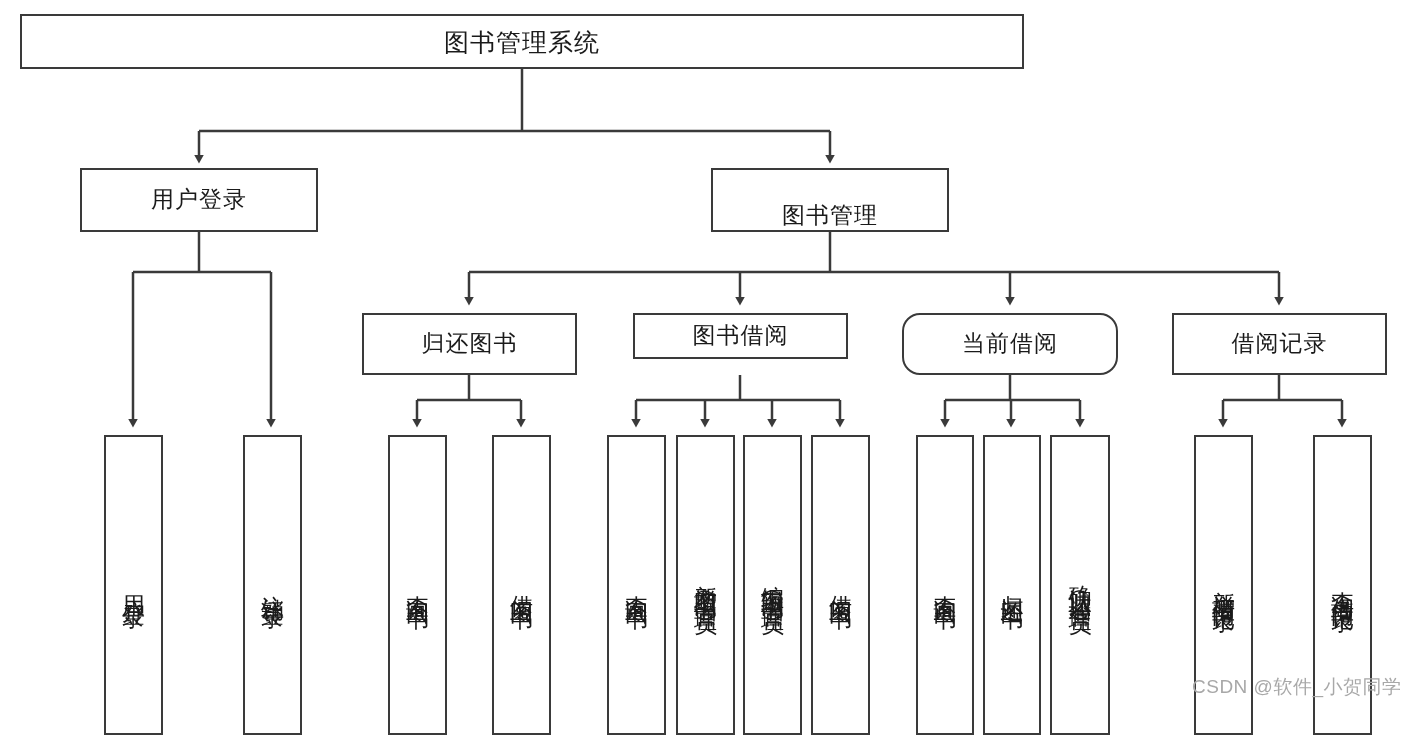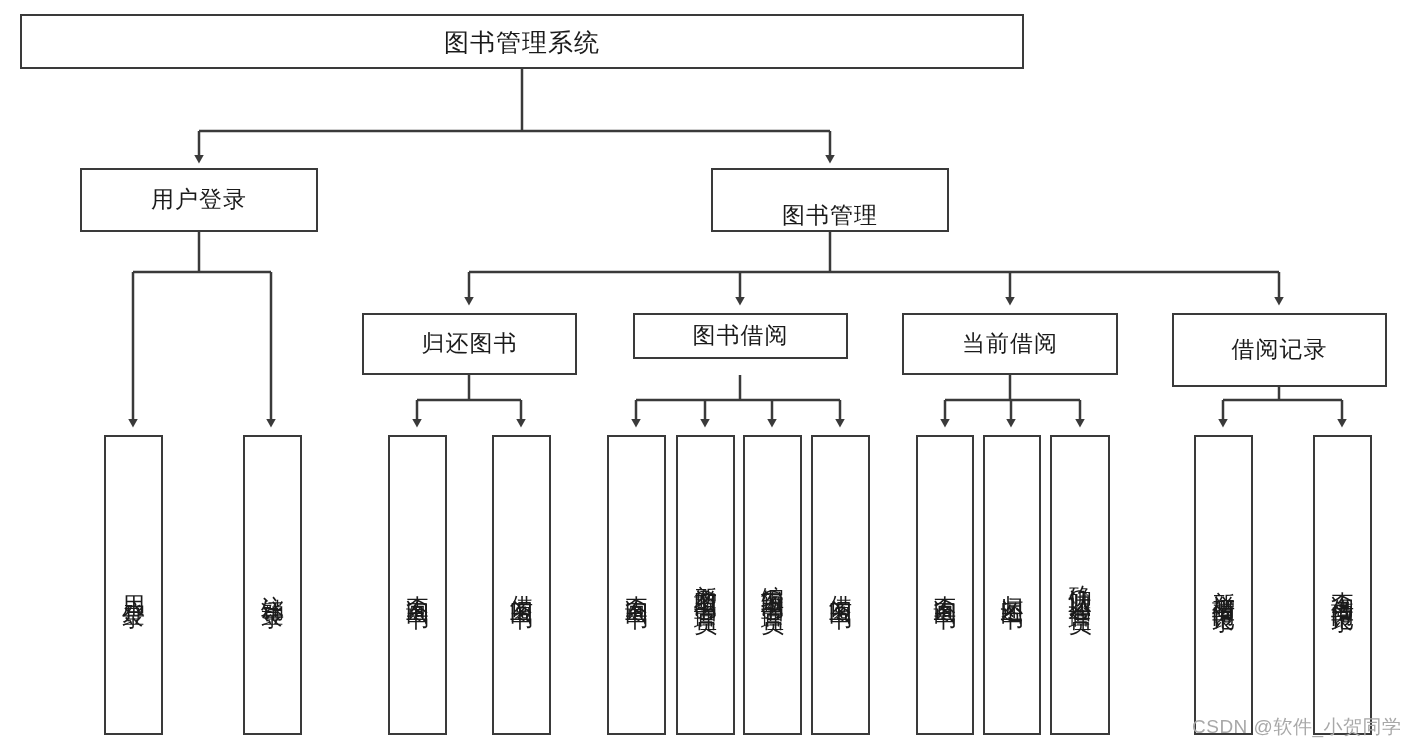--- a/index.html
+++ b/index.html
@@ -131,24 +131,24 @@
   <div class="node horiz" style="left:711px; top:168px; width:238px; height:64px;align-items:flex-end;">
     <span>图书管理</span>
   </div>
 
   <div class="node horiz" style="left:362px; top:313px; width:215px; height:62px;">
     <span>归还图书</span>
   </div>
   <div class="node horiz" style="left:633px; top:313px; width:215px; height:46px;">
     <span>图书借阅</span>
   </div>
-  <div class="node horiz" style="left:902px; top:313px; width:216px; height:62px;">
+  <div class="node horiz" style="left:902px; top:313px; width:216px; height:62px;border-radius:18px;">
     <span>当前借阅</span>
   </div>
-  <div class="node horiz" style="left:1172px; top:313px; width:215px; height:74px;">
+  <div class="node horiz" style="left:1172px; top:313px; width:215px; height:62px;">
     <span>借阅记录</span>
   </div>
 
   <div class="node vert" style="left:104px; top:435px; width:59px; height:300px;">
     <span class="vtext">用户登录</span>
   </div>
   <div class="node vert" style="left:243px; top:435px; width:59px; height:300px;">
     <span class="vtext">注销登录</span>
   </div>
 
@@ -182,15 +182,15 @@
     <span class="vtext">确认归还（管理员）</span>
   </div>
 
   <div class="node vert" style="left:1194px; top:435px; width:59px; height:300px;">
     <span class="vtext">新增借阅记录</span>
   </div>
   <div class="node vert" style="left:1313px; top:435px; width:59px; height:300px;">
     <span class="vtext">查询借阅记录</span>
   </div>
 
-  <div class="watermark" style="left:1192px; top:714px;">CSDN @软件_小贺同学</div>
+  <div class="watermark" style="left:1192px; top:674px;">CSDN @软件_小贺同学</div>
 
 </div>
 
 </body></html>

